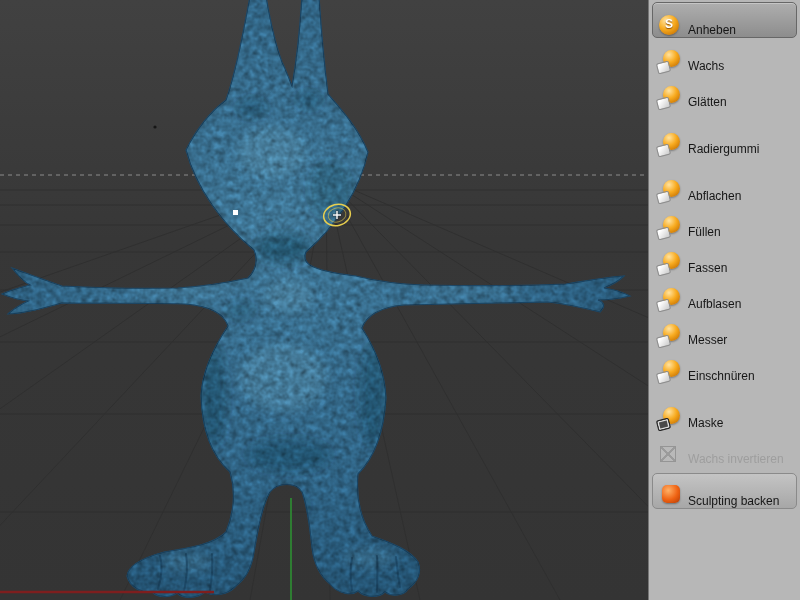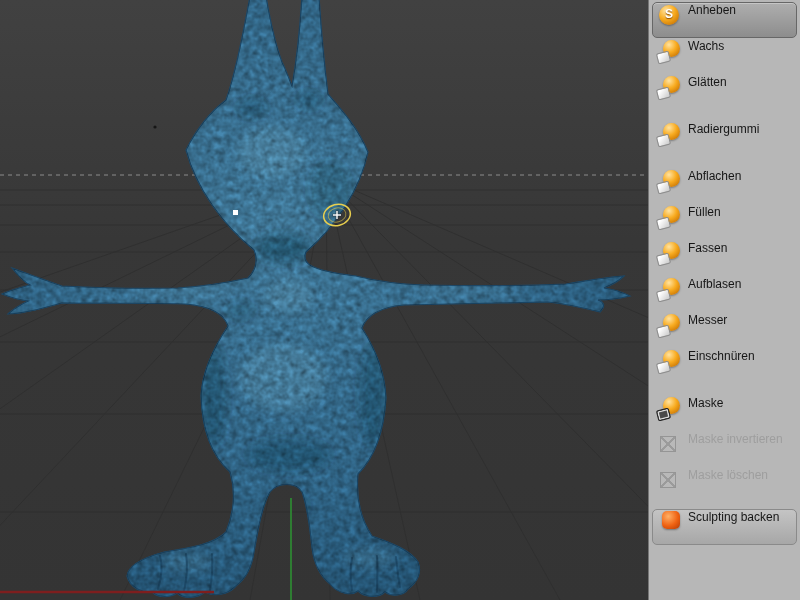--- a/index.html
+++ b/index.html
@@ -9,21 +9,21 @@
   
   .viewport { position:relative; width:648px; height:600px;
     background:linear-gradient(#414141,#373737 40%,#343434); overflow:hidden; }
   .viewport svg { position:absolute; left:0; top:0; }
 
   
   .sidebar { width:152px; height:600px; box-sizing:border-box;
     background:#b7b7b7; border-left:1px solid #767676; padding-top:2px; overflow:hidden; }
   .group { margin-bottom:11px; }
   .group.tight { margin-bottom:6px; }
-  .tool { display:flex; align-items:flex-start; height:36px; margin:0 3px;
+  .tool { display:flex; align-items:flex-end; height:36px; margin:0 3px;
     padding:0 2px 0 4px; border:1px solid transparent; border-radius:5px; box-sizing:border-box; }
   .tool.selected { background:linear-gradient(#aeaeae,#8d8d8d); border-color:#676767;
     box-shadow:inset 0 1px 0 rgba(255,255,255,.3); }
   .tool.bake { background:linear-gradient(#c4c4c4,#a7a7a7); border-color:#8a8a8a; }
   .tool-label { margin-left:7px; font-size:12px; color:#161616; white-space:nowrap; }
   .tool.disabled .tool-label { color:#9e9e9e; }
 
   
   .ticon { position:relative; width:24px; height:24px; flex:0 0 24px; }
   .ticon .blob { position:absolute; top:1px; right:1px; width:17px; height:17px; border-radius:50%;
@@ -256,25 +256,21 @@
     <div class="group tight">
       <div class="tool">
         <span class="ticon mask">
             <span class="blob"></span>
             <span class="tip"></span>
           </span>
         <span class="tool-label">Maske</span>
       </div>
       <div class="tool disabled">
         <span class="ticon xgray"></span>
-        <span class="tool-label">Maske invertieren</span>
-      </div>
-      <div class="tool disabled">
-        <span class="ticon xgray"></span>
-        <span class="tool-label">Maske löschen</span>
+        <span class="tool-label">Wachs invertieren</span>
       </div>
     </div>
 
     <div class="group">
       <div class="tool bake">
         <span class="ticon bakeicon">
             <span class="blob"></span>
           </span>
         <span class="tool-label">Sculpting backen</span>
       </div>

